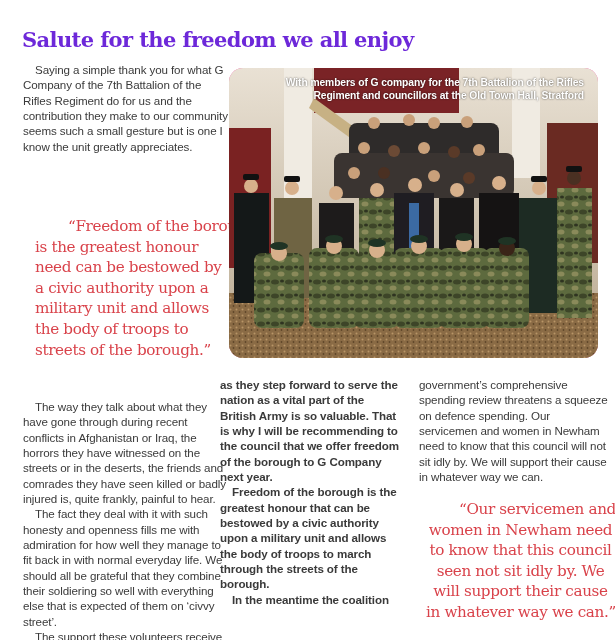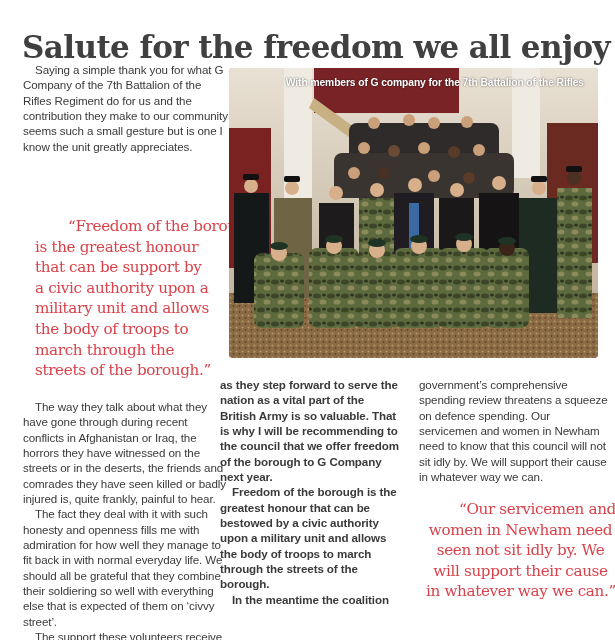--- a/index.html
+++ b/index.html
@@ -1,20 +1,20 @@
 <!DOCTYPE html>
 <html><head>
   <meta charset="utf-8">
   <style>
     html, body { margin: 0; padding: 0; background: #ffffff; }
     body { width: 615px; height: 640px; position: relative; overflow: hidden; }
     .title {
       position: absolute; left: 22px; top: 6px; width: 590px;
       font-family: "DejaVu Serif", serif; font-weight: bold;
-      font-size: 31px; letter-spacing: -0.6px; color: #404040;
+      font-size: 21px; letter-spacing: -0.6px; color: #6d28d9;
       white-space: nowrap; line-height: 40px;
     }
     .body-text {
       font-family: "Liberation Sans", sans-serif; font-size: 11.6px;
       line-height: 15.35px; color: #3a3a3a; letter-spacing: -0.1px;
     }
     .body-text p { margin: 0; }
     .body-text p.indent { text-indent: 12px; }
     .col { position: absolute; }
     .col-left-top { left: 23px; top: 62px; width: 205px; }
@@ -24,21 +24,21 @@
     .pullquote {
       position: absolute; font-family: "DejaVu Serif", serif;
       color: #d9424a; font-size: 15.2px; line-height: 20.6px; letter-spacing: -0.35px;
     }
     .pullquote .line { display: block; white-space: nowrap; padding-left: 6px; }
     .pullquote .line.first { padding-left: 0; margin-left: 39px; }
     .pq1 { left: 29px; top: 216px; width: 200px; }
     .pq2 { left: 420px; top: 499px; width: 195px; text-align: center; }
     .photo {
       position: absolute; left: 229px; top: 68px; width: 369px; height: 290px;
-      border-radius: 4px; overflow: hidden;
+      border-radius: 14px; overflow: hidden;
       background: #ec4899;
     }
     .photo svg { display: block; }
     .caption {
       position: absolute; right: 14px; top: 8px; text-align: right;
       font-family: "Liberation Sans", sans-serif; font-weight: bold;
       font-size: 10.3px; line-height: 13px; color: #ffffff;
       text-shadow: 0 0 2px rgba(0,0,0,0.7); letter-spacing: -0.1px;
     }
   </style>
@@ -47,25 +47,24 @@
 
 <h1 class="title">Salute for the freedom we all enjoy</h1>
 
 <div class="col col-left-top body-text">
   <p class="indent">Saying a simple thank you for what G Company of the 7th Battalion of the Rifles Regiment do for us and the contribution they make to our community seems such a small gesture but is one I know the unit greatly appreciates.</p>
 </div>
 
 <div class="pullquote pq1">
   <span class="line first">“Freedom of the borough</span>
   <span class="line">is the greatest honour</span>
-  <span class="line">that can be support by</span>
+  <span class="line">need can be bestowed by</span>
   <span class="line">a civic authority upon a</span>
   <span class="line">military unit and allows</span>
   <span class="line">the body of troops to</span>
-  <span class="line">march through the</span>
   <span class="line">streets of the borough.”</span>
 </div>
 
 <div class="photo">
   <svg width="369" height="290" viewBox="0 0 369 290">
     <defs>
       <linearGradient id="wall" x1="0" y1="0" x2="0" y2="1">
         <stop offset="0" stop-color="#e9e1d4"></stop>
         <stop offset="1" stop-color="#b8a88f"></stop>
       </linearGradient>
@@ -156,20 +155,21 @@
       <ellipse cx="50" cy="178" rx="9" ry="4"></ellipse>
         <ellipse cx="105" cy="171" rx="9" ry="4"></ellipse>
         <ellipse cx="148" cy="175" rx="9" ry="4"></ellipse>
         <ellipse cx="190" cy="171" rx="9" ry="4"></ellipse>
         <ellipse cx="235" cy="169" rx="9" ry="4"></ellipse>
         <ellipse cx="278" cy="173" rx="9" ry="4"></ellipse>
     </g>
   </svg>
   <div class="caption">
     <div>With members of G company for the 7th Battalion of the Rifles</div>
+    <div>Regiment and councillors at the Old Town Hall, Stratford</div>
   </div>
 </div>
 
 <div class="col col-left-bottom body-text">
   <p class="indent">The way they talk about what they have gone through during recent conflicts in Afghanistan or Iraq, the horrors they have witnessed on the streets or in the deserts, the friends and comrades they have seen killed or badly injured is, quite frankly, painful to hear.</p>
   <p class="indent">The fact they deal with it with such honesty and openness fills me with admiration for how well they manage to fit back in with normal everyday life. We should all be grateful that they combine their soldiering so well with everything else that is expected of them on ‘civvy street’.</p>
   <p class="indent">The support these volunteers receive from their families, friends and employers</p>
 </div>
 
 <div class="col col-mid body-text">
@@ -178,16 +178,17 @@
   <p class="indent">In the meantime the coalition</p>
 </div>
 
 <div class="col col-right body-text">
   <p>government’s comprehensive spending review threatens a squeeze on defence spending. Our servicemen and women in Newham need to know that this council will not sit idly by. We will support their cause in whatever way we can.</p>
 </div>
 
 <div class="pullquote pq2">
   <span class="line first">“Our servicemen and</span>
   <span class="line">women in Newham need</span>
+  <span class="line">to know that this council</span>
   <span class="line">seen not sit idly by. We</span>
   <span class="line">will support their cause</span>
   <span class="line">in whatever way we can.”</span>
 </div>
 
 </body></html>

